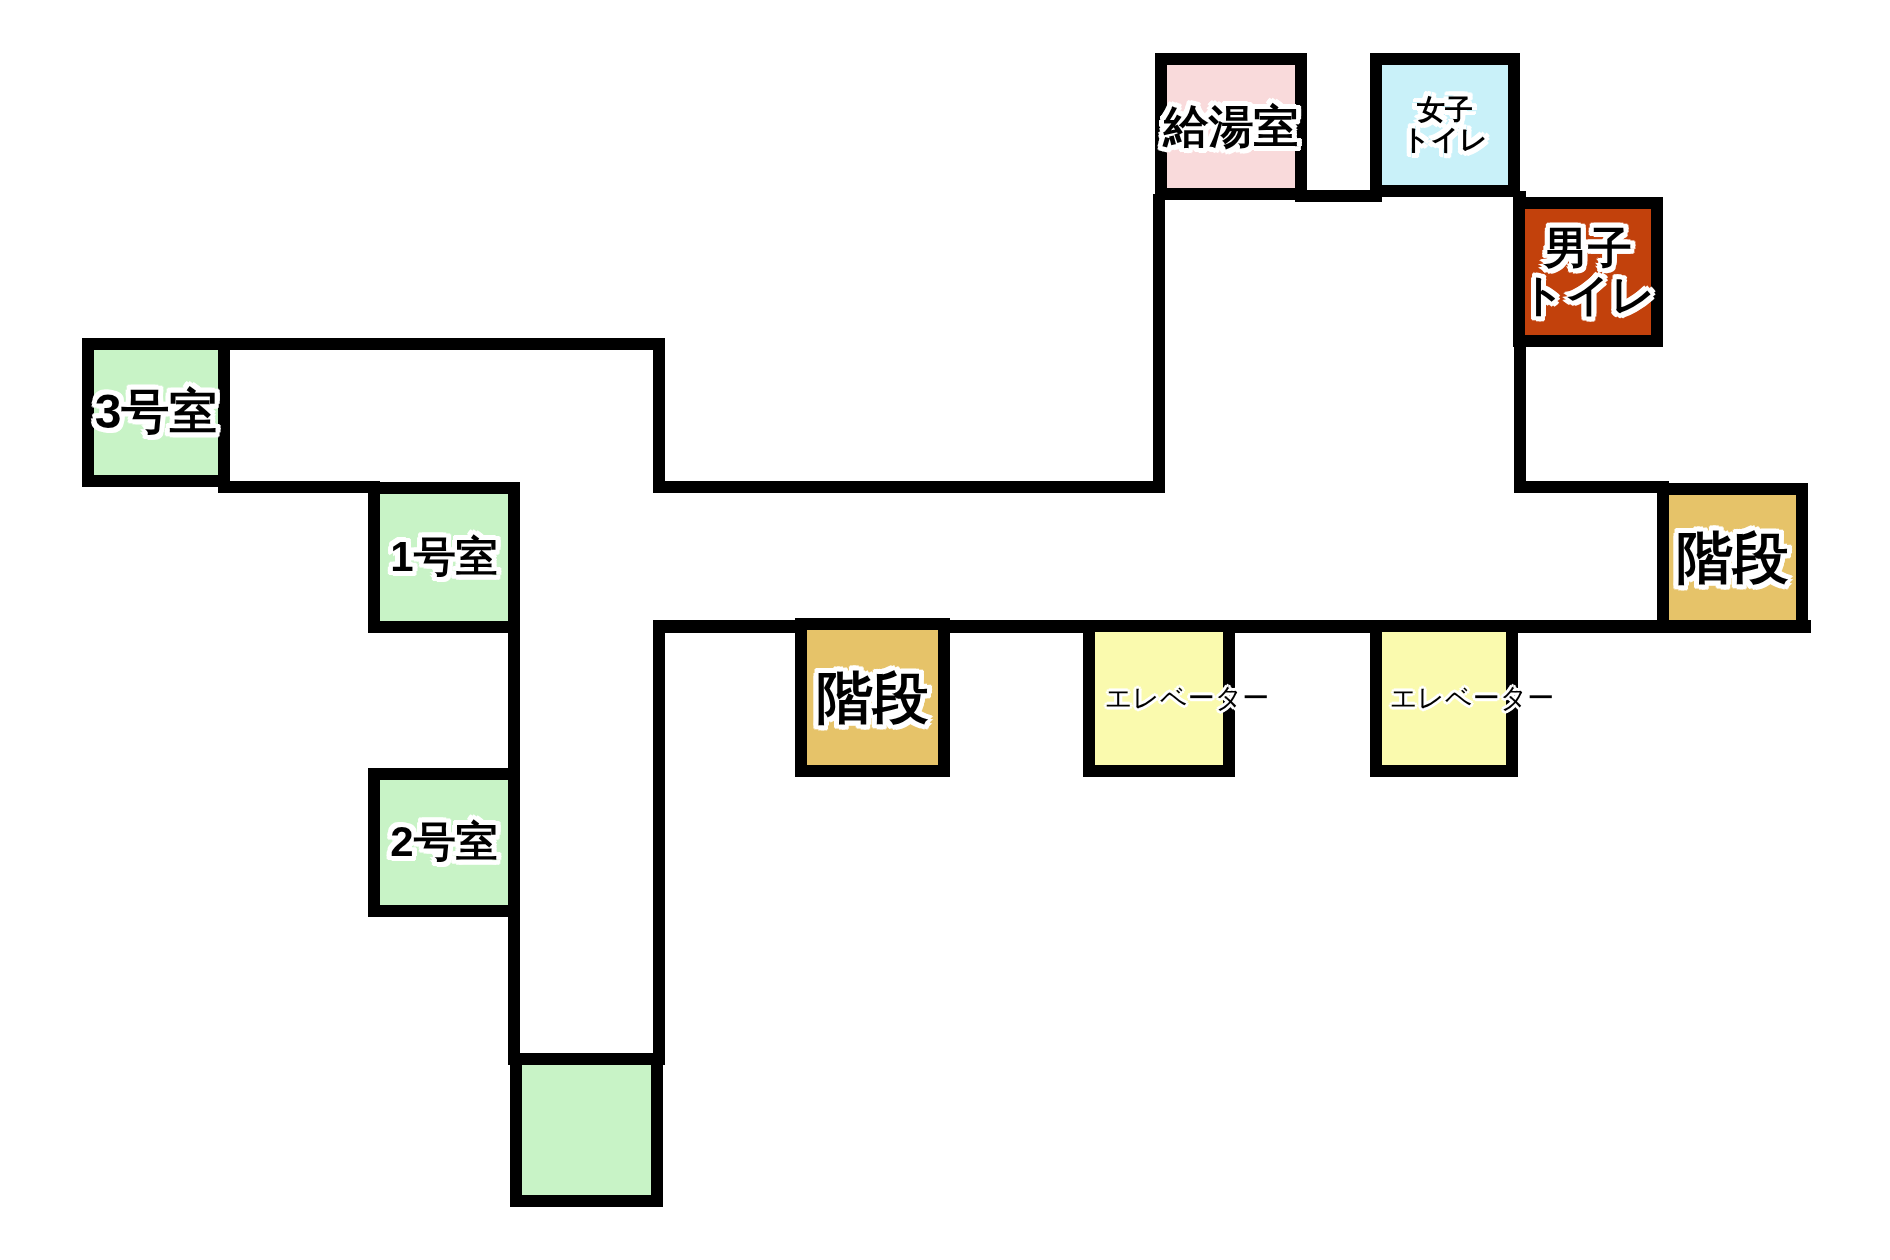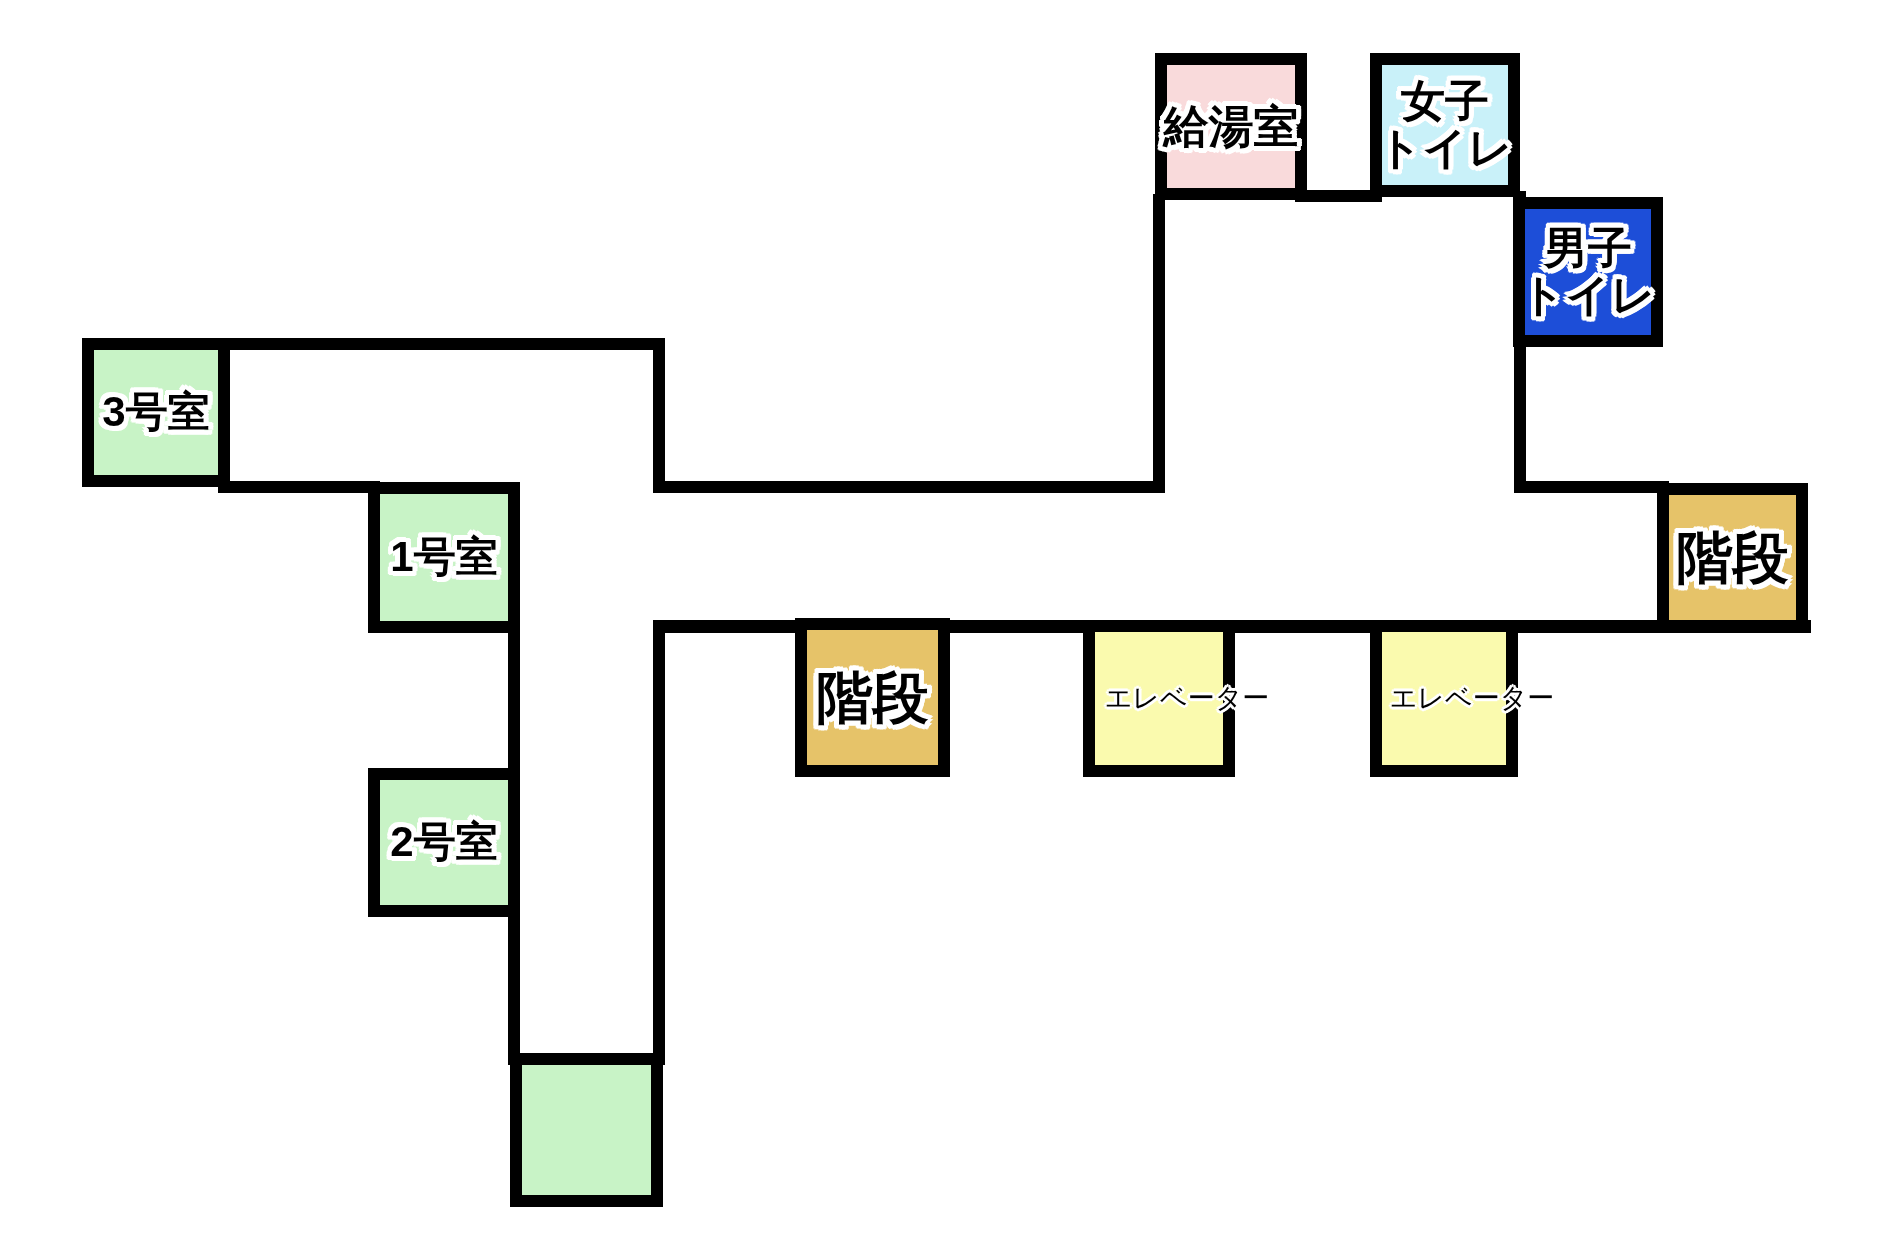--- a/index.html
+++ b/index.html
@@ -61,33 +61,33 @@
     <div class="wall" style="left: 653px; top: 620px; width: 1158px; height: 13px; background: rgb(0, 0, 0);"></div>
     <div class="wall" style="left: 653px; top: 620px; width: 12px; height: 445px; background: rgb(0, 0, 0);"></div>
     <div class="wall" style="left: 508px; top: 482px; width: 12px; height: 583px; background: rgb(0, 0, 0);"></div>
     <div class="wall" style="left: 218px; top: 481px; width: 162px; height: 12px; background: rgb(0, 0, 0);"></div>
     <div class="room" style="left: 1155px; top: 53px; width: 152px; height: 147px; background: rgb(249, 218, 219); border-color: rgb(0, 0, 0);">
       <div class="room-label halo-big" style="font-size: 45px; font-weight: bold;">
         <span class="label-line">給湯室</span>
       </div>
     </div>
     <div class="room" style="left: 1370px; top: 53px; width: 150px; height: 144px; background: rgb(201, 241, 249); border-color: rgb(0, 0, 0);">
-      <div class="room-label halo-big" style="font-size: 44px; font-weight: bold;">
+      <div class="room-label halo-big" style="font-size: 28px; font-weight: bold;">
         <span class="label-line">女子</span>
         <span class="label-line">トイレ</span>
       </div>
     </div>
-    <div class="room" style="left: 1513px; top: 197px; width: 150px; height: 150px; background: #1d4ed8; border-color: rgb(0, 0, 0);">
+    <div class="room" style="left: 1513px; top: 197px; width: 150px; height: 150px; background: #c2410c; border-color: rgb(0, 0, 0);">
       <div class="room-label halo-big" style="font-size: 44px; font-weight: bold;">
         <span class="label-line">男子</span>
         <span class="label-line">トイレ</span>
       </div>
     </div>
     <div class="room" style="left: 82px; top: 338px; width: 148px; height: 149px; background: rgb(200, 243, 198); border-color: rgb(0, 0, 0);">
-      <div class="room-label halo-big" style="font-size: 42px; font-weight: bold;">
+      <div class="room-label halo-big" style="font-size: 48px; font-weight: bold;">
         <span class="label-line">3号室</span>
       </div>
     </div>
     <div class="room" style="left: 368px; top: 482px; width: 152px; height: 151px; background: rgb(200, 243, 198); border-color: rgb(0, 0, 0);">
       <div class="room-label halo-big" style="font-size: 42px; font-weight: bold;">
         <span class="label-line">1号室</span>
       </div>
     </div>
     <div class="room" style="left: 368px; top: 768px; width: 152px; height: 149px; background: rgb(200, 243, 198); border-color: rgb(0, 0, 0);">
       <div class="room-label halo-big" style="font-size: 42px; font-weight: bold; text-align: center;">

